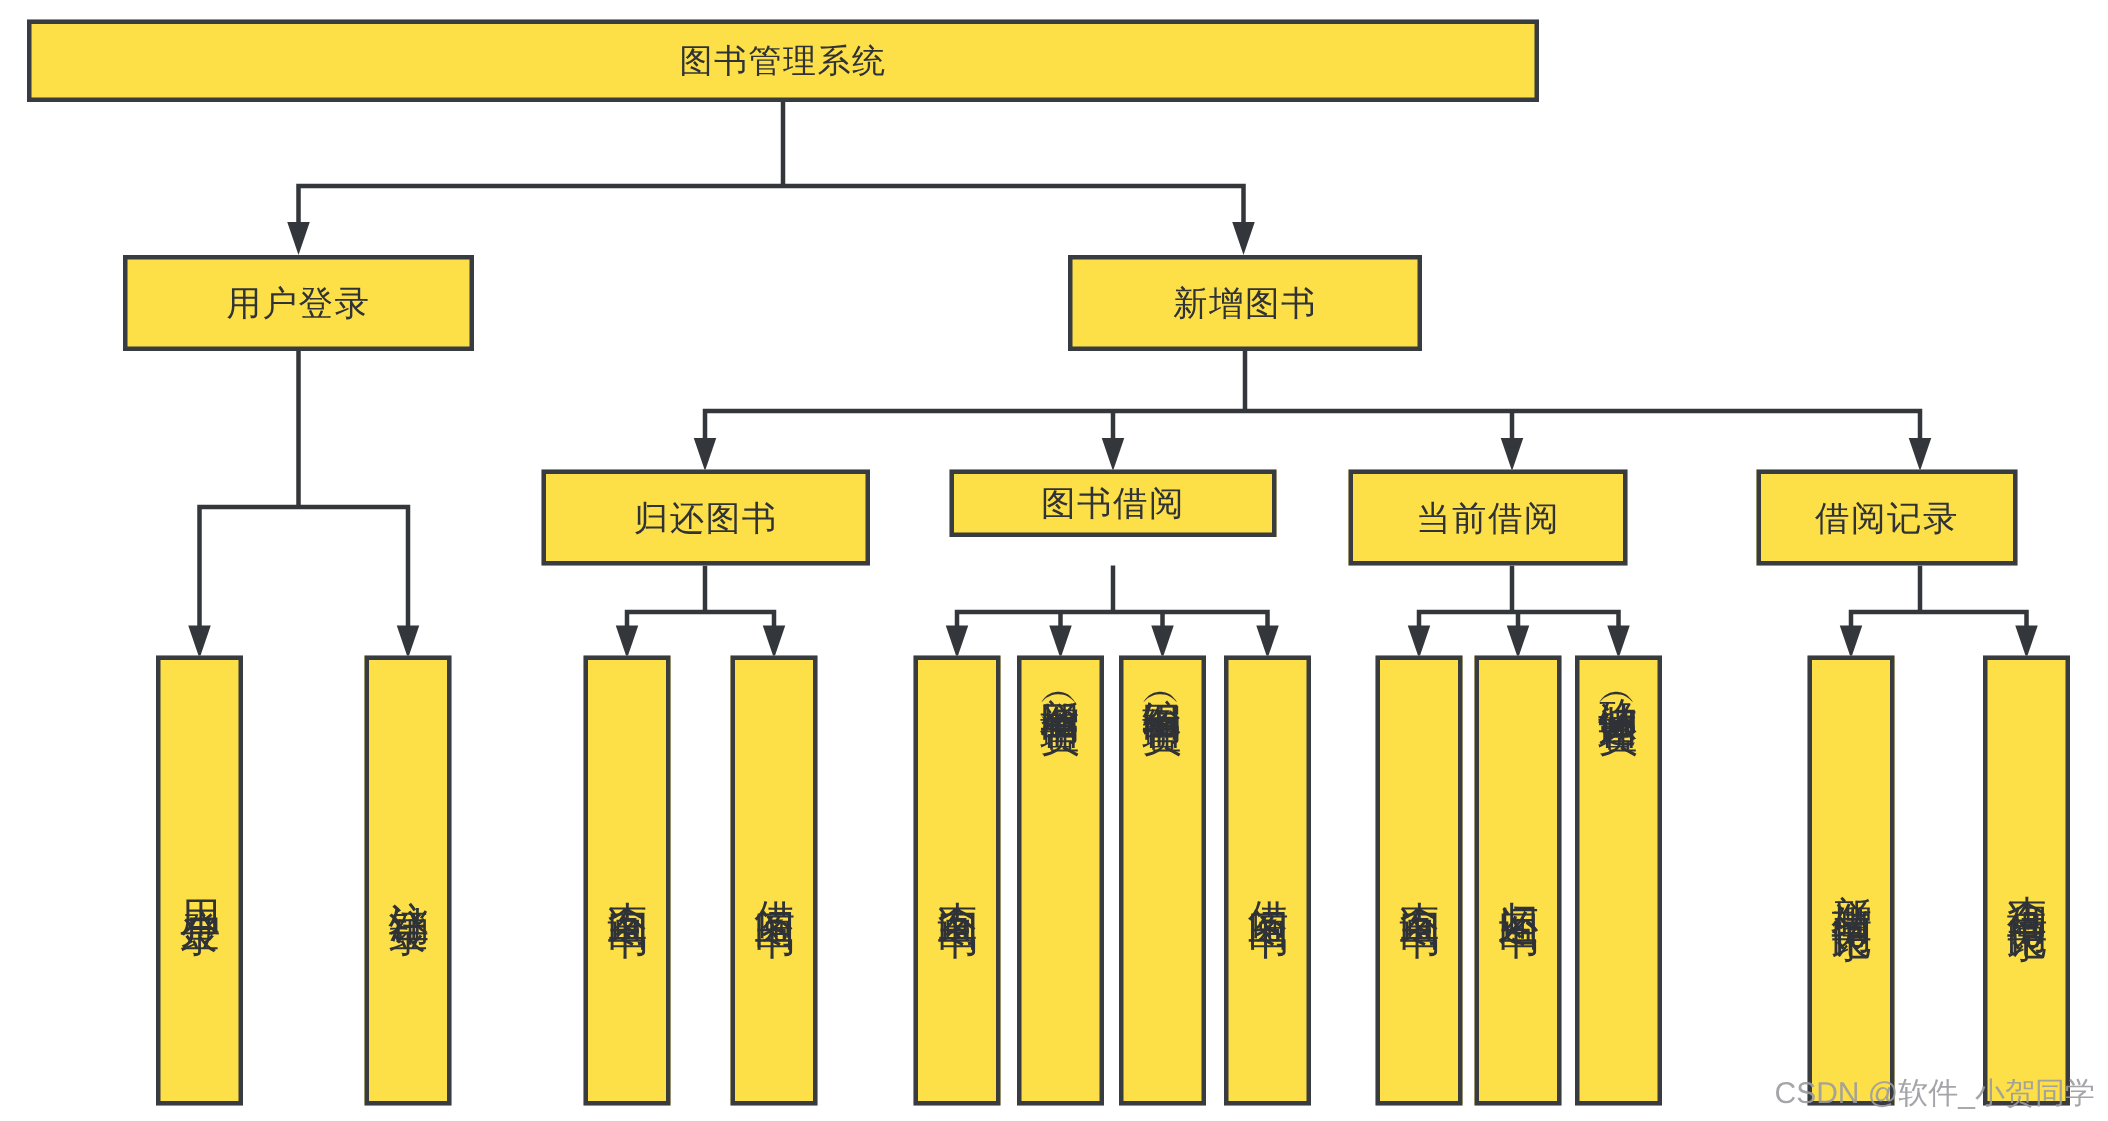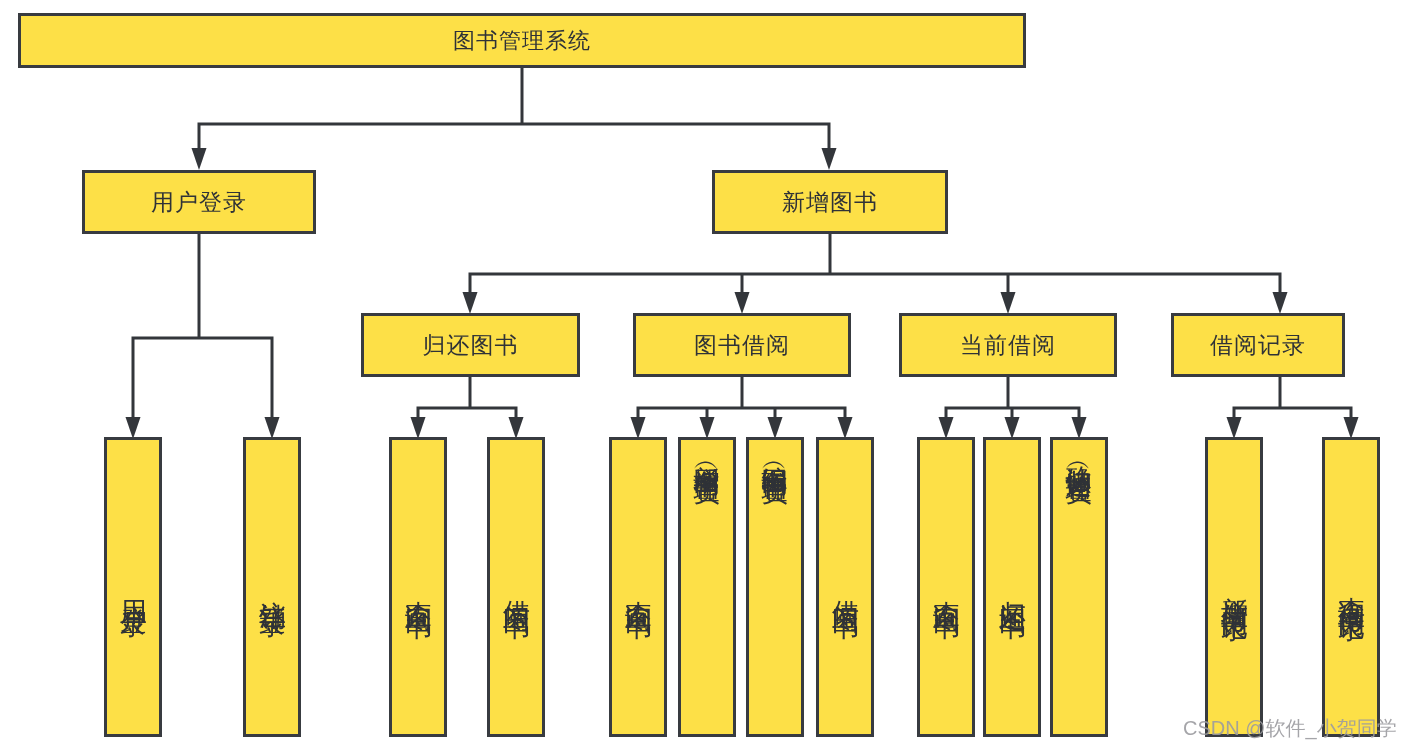--- a/index.html
+++ b/index.html
@@ -117,24 +117,24 @@
   <div class="node h" style="left:82px; top:170px; width:234px; height:64px;">
     <span class="lbl">用户登录</span>
   </div>
   <div class="node h" style="left:712px; top:170px; width:236px; height:64px;">
     <span class="lbl">新增图书</span>
   </div>
 
   <div class="node h" style="left:361px; top:313px; width:219px; height:64px;">
     <span class="lbl">归还图书</span>
   </div>
-  <div class="node h" style="left:633px; top:313px; width:218px; height:64px;">
+  <div class="node h" style="left:633px; top:313px; width:218px; height:45px;">
     <span class="lbl">图书借阅</span>
   </div>
-  <div class="node h" style="left:899px; top:313px; width:218px; height:64px;">
+  <div class="node h" style="left:899px; top:313px; width:186px; height:64px;">
     <span class="lbl">当前借阅</span>
   </div>
   <div class="node h" style="left:1171px; top:313px; width:174px; height:64px;">
     <span class="lbl">借阅记录</span>
   </div>
 
   <div class="node leaf" style="left:104px; top:437px; width:58px; height:300px;">
     <span class="lbl">用户登录</span>
   </div>
   <div class="node leaf" style="left:243px; top:437px; width:58px; height:300px;">

